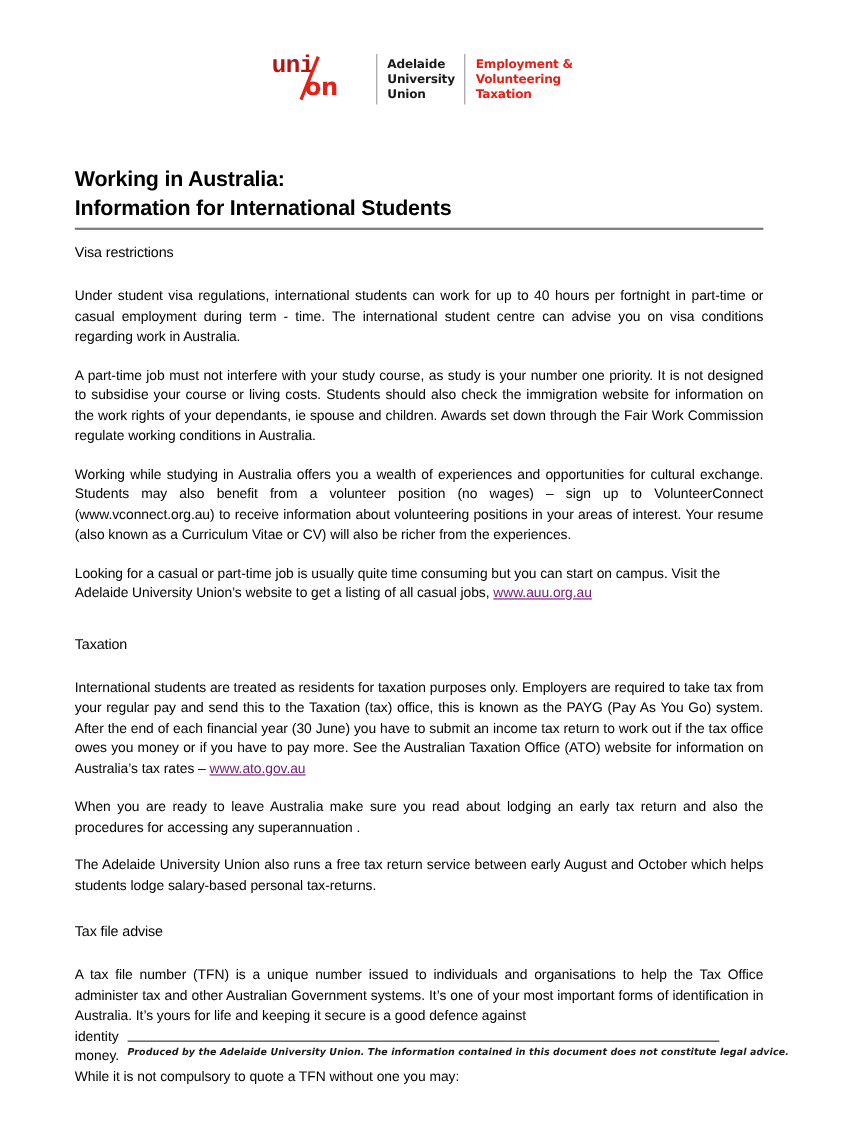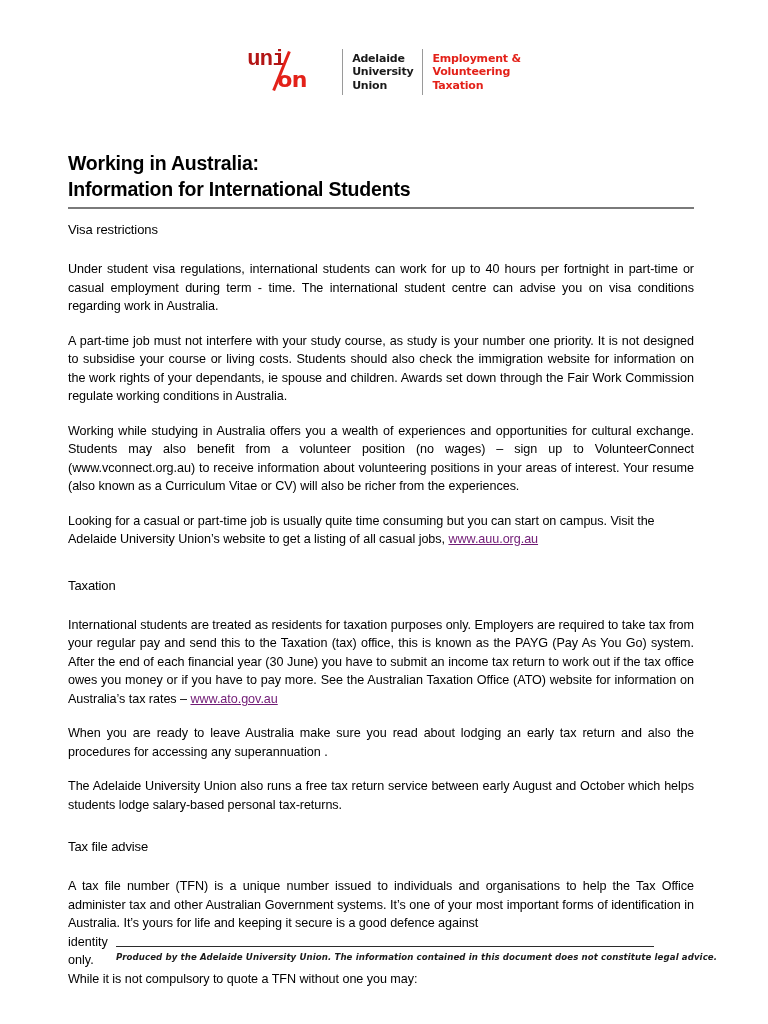--- a/index.html
+++ b/index.html
@@ -248,21 +248,21 @@
     <p class="para">The Adelaide University Union also runs a free tax return service between early August and October which helps students lodge salary-based personal tax-returns.</p>
 
     <div class="sp-before-h2-sm"></div>
 
     <h2 class="section">Tax file advise</h2>
     <div class="sp-after-h2"></div>
 
     <p class="para">A tax file number (TFN) is a unique number issued to individuals and organisations to help the Tax Office administer tax and other Australian Government systems.  It’s one of your most important forms of identification in Australia. It’s yours for life and keeping it secure is a good defence against</p>
     <div class="spread-line">
       <span>identity</span>
-      <span>only.</span>
+      <span>money.</span>
     </div>
     <p class="para nojust">While it is not compulsory to quote a TFN without one you may:</p>
 
   </div>
 
   <div class="footer">
     <div class="footer-rule"></div>
     <div class="footer-text">Produced by the Adelaide University Union.   The information contained in this document does not constitute legal advice.</div>
   </div>
 

